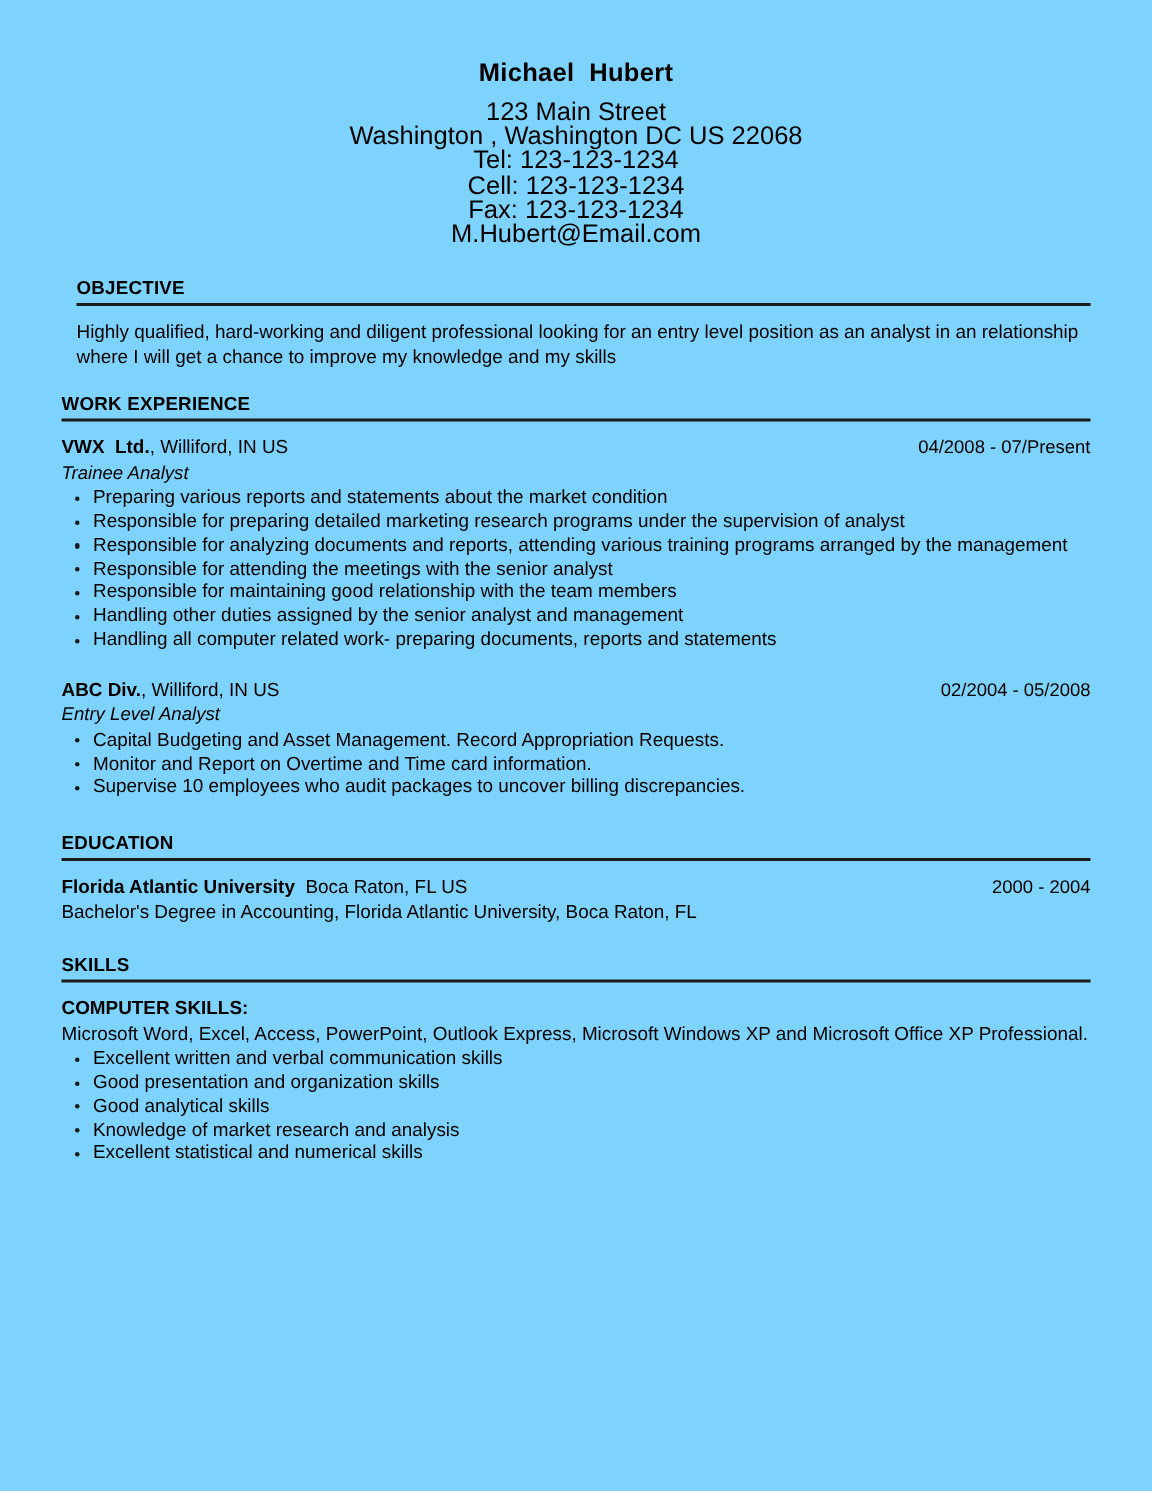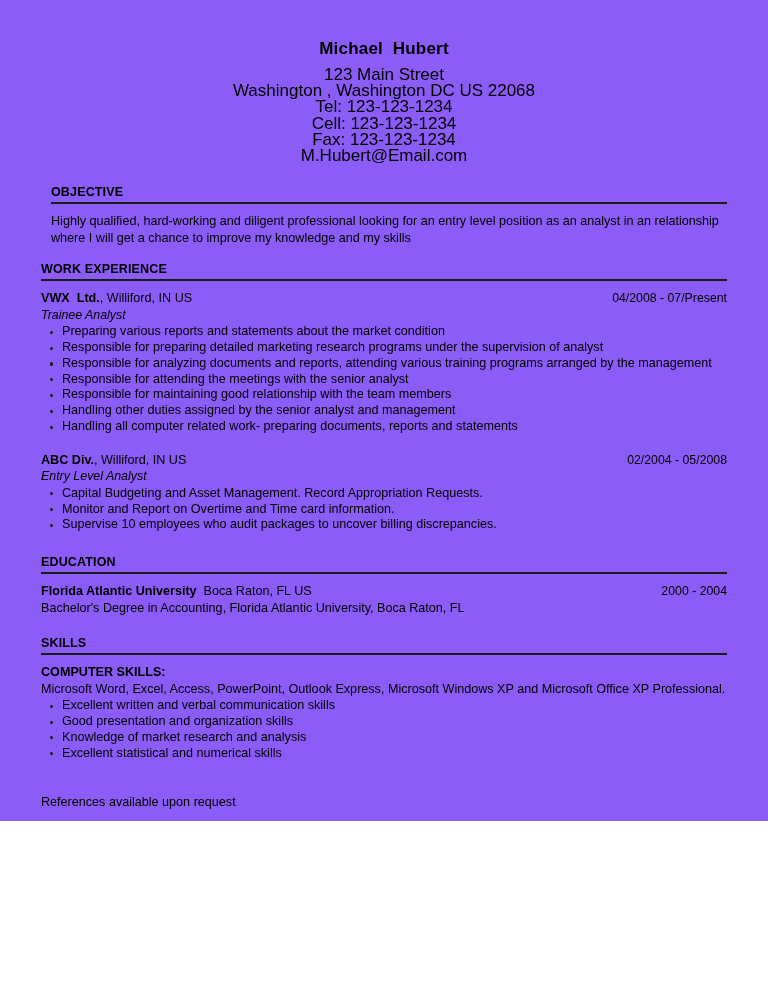--- a/index.html
+++ b/index.html
@@ -10,22 +10,22 @@
   body {
     width: 768px;
     height: 994px;
     font-family: "Liberation Sans", sans-serif;
     color: #000000;
     -webkit-font-smoothing: antialiased;
   }
   .page {
     position: relative;
     width: 768px;
-    height: 821px;
-    background: #8b5cf6;
+    height: 994px;
+    background: #7dd3fc;
     box-sizing: border-box;
   }
   .content {
     position: absolute;
     left: 41px;
     top: 0;
     width: 686px;
   }
 
   
@@ -219,26 +219,24 @@
     </div>
 
     <div class="section" style="margin-top:20px;">
       <div class="section-title">SKILLS</div>
       <div class="section-body">
         <div class="skills-subtitle">COMPUTER SKILLS:</div>
         <p class="para">Microsoft Word, Excel, Access, PowerPoint, Outlook Express, Microsoft Windows XP and Microsoft Office XP Professional.</p>
         <ul class="bullets skills-list-gap">
           <li>Excellent written and verbal communication skills</li>
           <li>Good presentation and organization skills</li>
+          <li>Good analytical skills</li>
           <li>Knowledge of market research and analysis</li>
           <li>Excellent statistical and numerical skills</li>
         </ul>
       </div>
     </div>
 
     <div class="section" style="margin-top:24px;">
-      <div class="section-body">
-        <p class="para">References available upon request</p>
-      </div>
     </div>
 
   </div>
 </div>
 
 </body></html>

